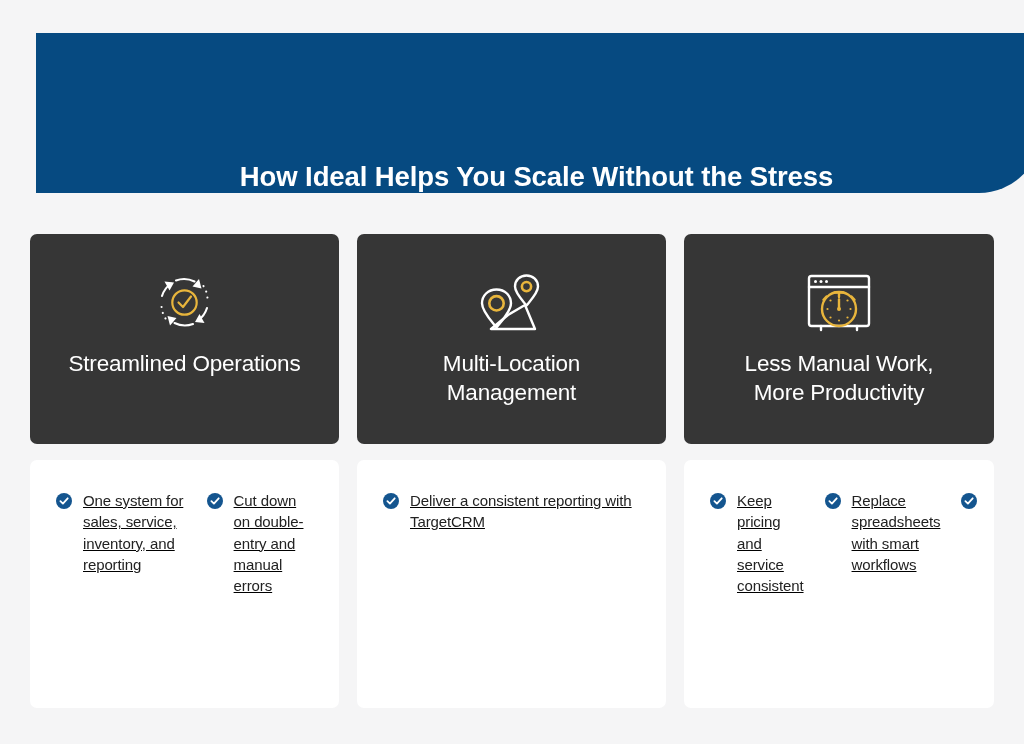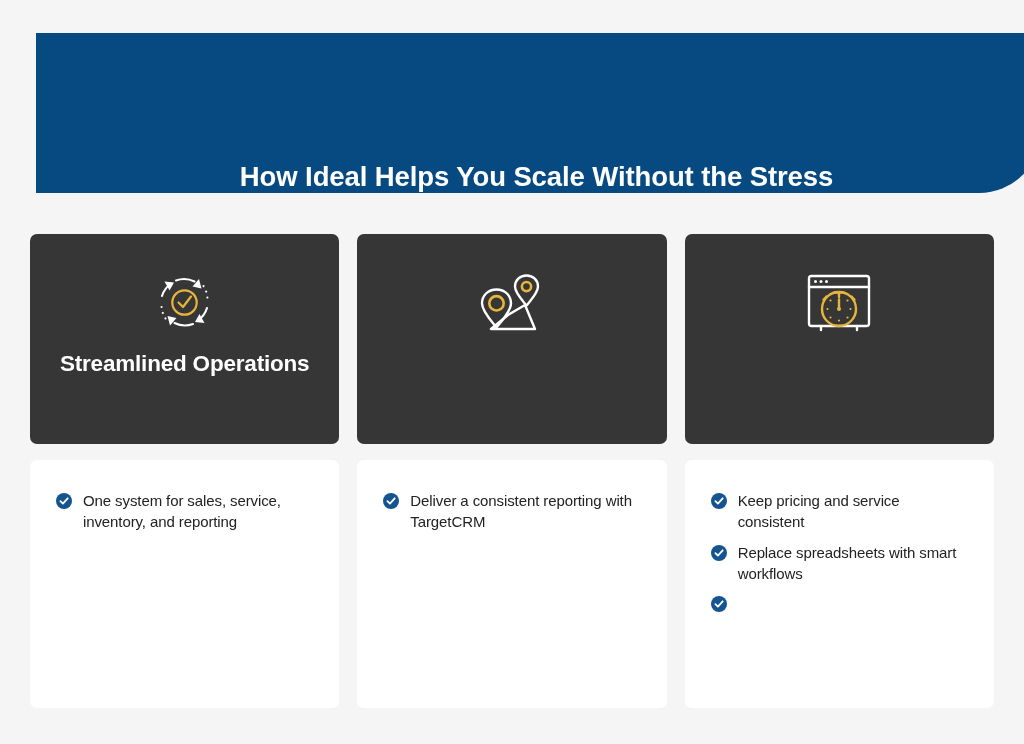--- a/index.html
+++ b/index.html
@@ -79,43 +79,44 @@
   .icon-wrap {
     height: 86px;
     display: flex;
     align-items: center;
     justify-content: center;
   }
 
   .card-title {
     color: #ffffff;
     font-size: 22.5px;
-    font-weight: bold;
+    font-weight: normal;
     text-align: center;
     line-height: 1.28;
     letter-spacing: -0.2px;
     padding: 0 14px;
     margin-top: 4px;
     white-space: pre-line;
   }
 
   
   .white-card {
     margin-top: 16px;
     height: 248px;
     background: #ffffff;
     border-radius: 7px;
     padding: 30px 24px 20px 26px;
   }
 
   .bullets {
     list-style: none;
     display: flex;
-    flex-direction: column;
-    gap: 9px;
+    flex-direction: row;
+    gap: 21px;
+    text-decoration: underline;
   }
 
   .bullet {
     display: flex;
     align-items: flex-start;
     gap: 11px;
   }
 
   .check-icon {
     flex: 0 0 auto;
@@ -173,20 +174,27 @@
 
       <div class="white-card">
         <ul class="bullets">
           <li class="bullet">
             <svg class="check-icon" viewBox="0 0 16 16">
               <circle cx="8" cy="8" r="8" fill="#14558f"></circle>
               <path d="M4.4 8.2 L6.9 10.6 L11.7 5.3" stroke="#ffffff" stroke-width="1.8" fill="none" stroke-linecap="round" stroke-linejoin="round"></path>
             </svg>
             <span class="bullet-text">One system for sales, service, inventory, and reporting</span>
           </li>
+          <li class="bullet">
+            <svg class="check-icon" viewBox="0 0 16 16">
+              <circle cx="8" cy="8" r="8" fill="#14558f"></circle>
+              <path d="M4.4 8.2 L6.9 10.6 L11.7 5.3" stroke="#ffffff" stroke-width="1.8" fill="none" stroke-linecap="round" stroke-linejoin="round"></path>
+            </svg>
+            <span class="bullet-text">Cut down on double-entry and manual errors</span>
+          </li>
         </ul>
       </div>
     </div>
 
     <div class="column">
       <div class="dark-card">
         <div class="icon-wrap">
           <svg width="80" height="72" viewBox="0 0 80 72" fill="none">
             <g stroke="#ffffff" stroke-width="2.4" stroke-linecap="round" stroke-linejoin="round">
 
@@ -195,20 +203,22 @@
               <path d="M54.5 8.5 C61.2 8.5 66 13.4 66 19.6 C66 26 58.5 33.5 54.5 38.5 C50.5 33.5 43 26 43 19.6 C43 13.4 47.8 8.5 54.5 8.5 Z"></path>
 
               <path d="M24.5 22.5 C33 22.5 39 28.6 39 36.3 C39 44.5 29.6 54 24.5 60.5 C19.4 54 10 44.5 10 36.3 C10 28.6 16 22.5 24.5 22.5 Z"></path>
             </g>
             <g stroke="#e8b53c" stroke-width="2.6" fill="none">
               <circle cx="54.5" cy="19.6" r="4.6"></circle>
               <circle cx="24.5" cy="36.3" r="7.2"></circle>
             </g>
           </svg>
         </div>
+        <div class="card-title">Multi-Location
+Management</div>
       </div>
 
       <div class="white-card">
         <ul class="bullets">
           <li class="bullet">
             <svg class="check-icon" viewBox="0 0 16 16">
               <circle cx="8" cy="8" r="8" fill="#14558f"></circle>
               <path d="M4.4 8.2 L6.9 10.6 L11.7 5.3" stroke="#ffffff" stroke-width="1.8" fill="none" stroke-linecap="round" stroke-linejoin="round"></path>
             </svg>
             <span class="bullet-text">Deliver a consistent reporting with TargetCRM</span>
@@ -248,20 +258,22 @@
               <circle cx="46.5" cy="32.5" r="1.1"></circle>
               <circle cx="49.5" cy="41" r="1.1"></circle>
               <circle cx="46.5" cy="49.5" r="1.1"></circle>
               <circle cx="38" cy="52.5" r="1.1"></circle>
               <circle cx="29.5" cy="49.5" r="1.1"></circle>
               <circle cx="26.5" cy="41" r="1.1"></circle>
               <circle cx="29.5" cy="32.5" r="1.1"></circle>
             </g>
           </svg>
         </div>
+        <div class="card-title">Less Manual Work,
+More Productivity</div>
       </div>
 
       <div class="white-card">
         <ul class="bullets">
           <li class="bullet">
             <svg class="check-icon" viewBox="0 0 16 16">
               <circle cx="8" cy="8" r="8" fill="#14558f"></circle>
               <path d="M4.4 8.2 L6.9 10.6 L11.7 5.3" stroke="#ffffff" stroke-width="1.8" fill="none" stroke-linecap="round" stroke-linejoin="round"></path>
             </svg>
             <span class="bullet-text">Keep pricing and service consistent</span>

